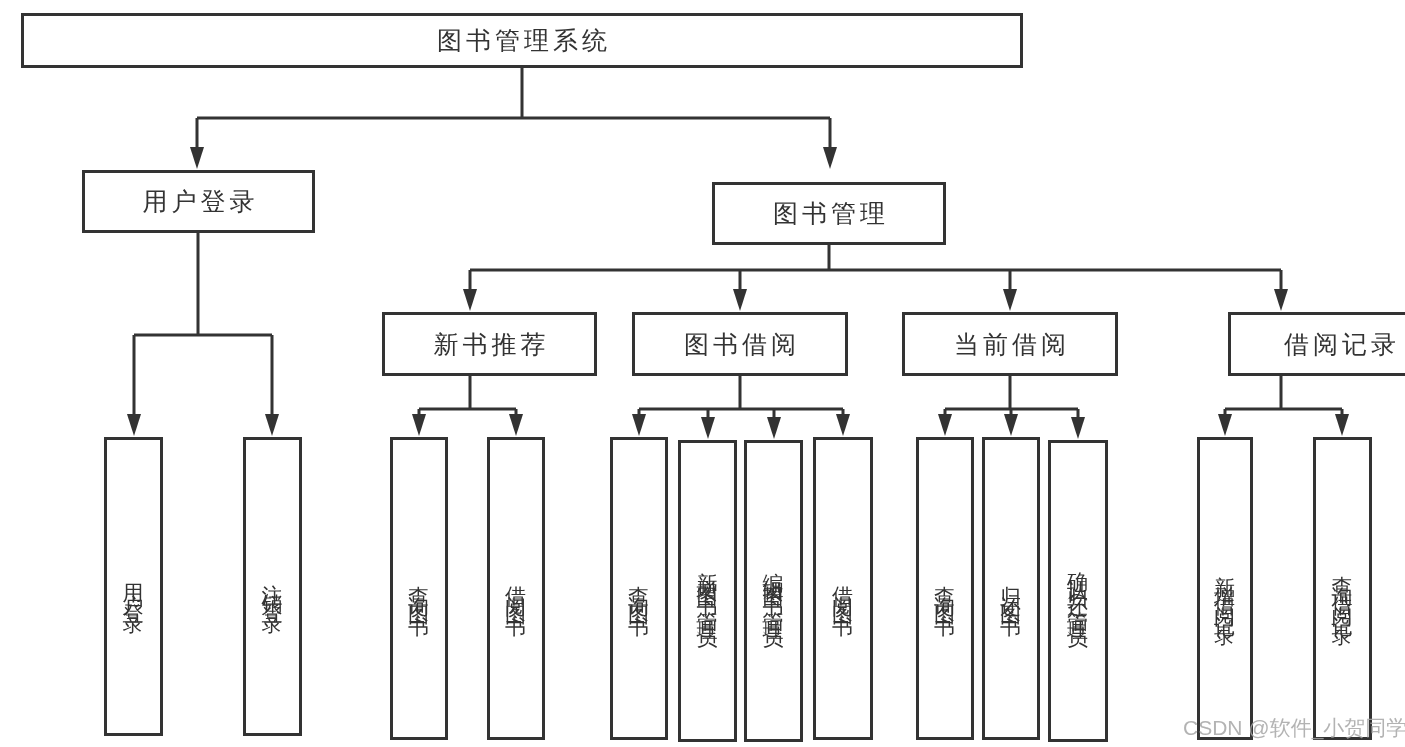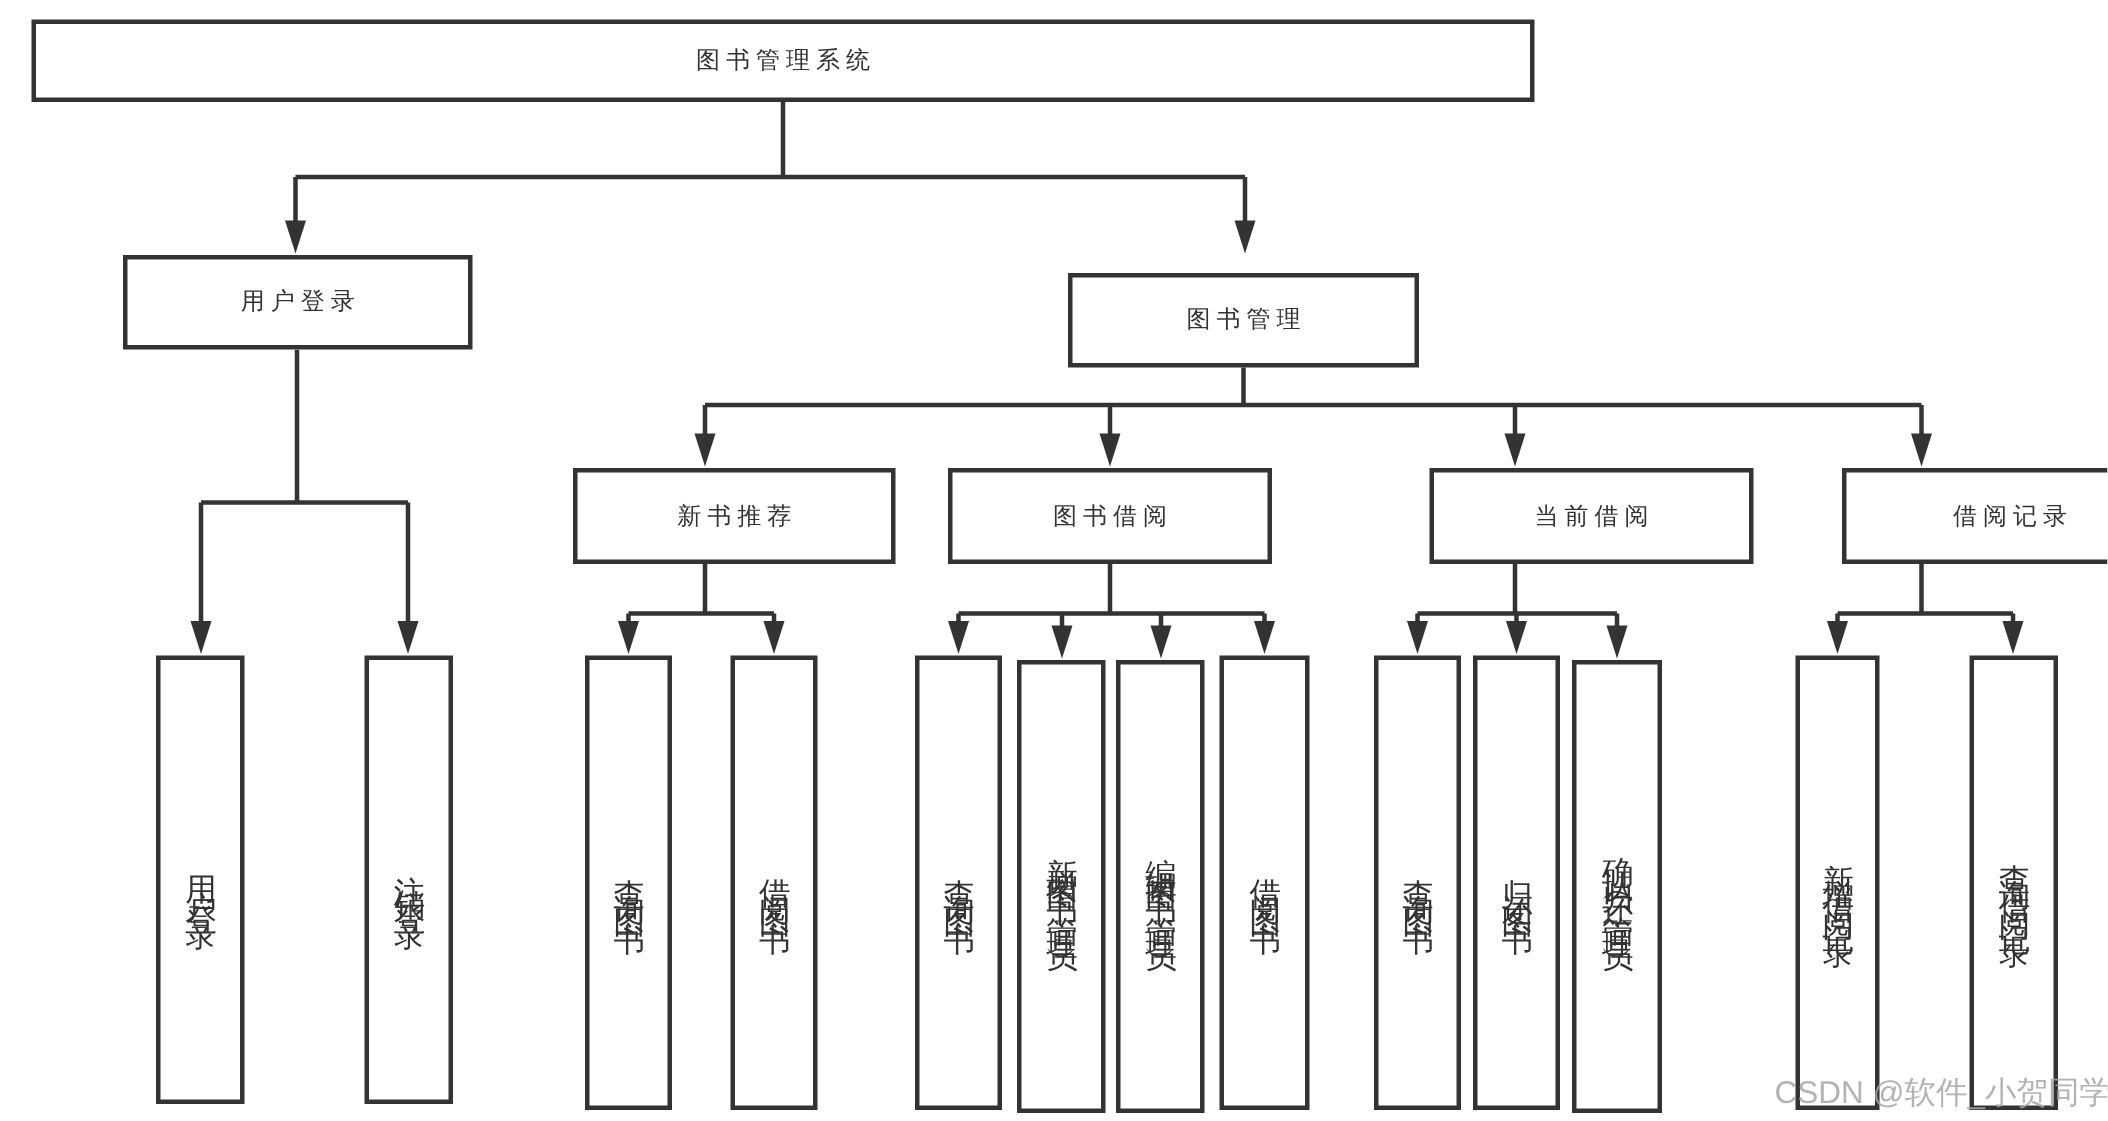--- a/index.html
+++ b/index.html
@@ -26,21 +26,21 @@
     box-sizing: border-box;
     background: #ffffff;
     border: 3px solid #333333;
     color: #333333;
     display: flex;
     align-items: center;
     justify-content: center;
     z-index: 2;
   }
   .h-node {
-    font-size: 16px;
+    font-size: 25px;
     letter-spacing: 4px;
     text-indent: 4px;
     white-space: nowrap;
   }
   .leaf {
     writing-mode: vertical-rl;
     text-orientation: mixed;
     font-size: 21px;
     letter-spacing: 10px;
     line-height: 1;
@@ -103,21 +103,21 @@
     </g>
   </svg>
 
   <div class="node h-node" style="left:21px; top:13px; width:1002px; height:55px;">图书管理系统</div>
 
   <div class="node h-node" style="left:82px; top:170px; width:233px; height:63px;">用户登录</div>
   <div class="node h-node" style="left:712px; top:170px; width:234px; height:63px;margin-top:12px;">图书管理</div>
 
   <div class="node h-node" style="left:362px; top:312px; width:215px; height:64px;margin-left:20px;">新书推荐</div>
   <div class="node h-node" style="left:632px; top:312px; width:216px; height:64px;">图书借阅</div>
-  <div class="node h-node" style="left:953px; top:312px; width:216px; height:64px;">当前借阅</div>
+  <div class="node h-node" style="left:902px; top:312px; width:216px; height:64px;">当前借阅</div>
   <div class="node h-node" style="left:1228px; top:312px; width:224px; height:64px;">借阅记录</div>
 
   <div class="node leaf" style="left:104px; top:437px; width:59px; height:299px;">用户登录</div>
   <div class="node leaf" style="left:243px; top:437px; width:59px; height:299px;">注销登录</div>
 
   <div class="node leaf" style="left:390px; top:437px; width:58px; height:303px;">查询图书</div>
   <div class="node leaf" style="left:487px; top:437px; width:58px; height:303px;">借阅图书</div>
 
   <div class="node leaf" style="left:610px; top:437px; width:58px; height:303px;">查询图书</div>
   <div class="node leaf leaf-tight" style="left:678px; top:440px; width:59px; height:302px;">新增图书（管理员）</div>

